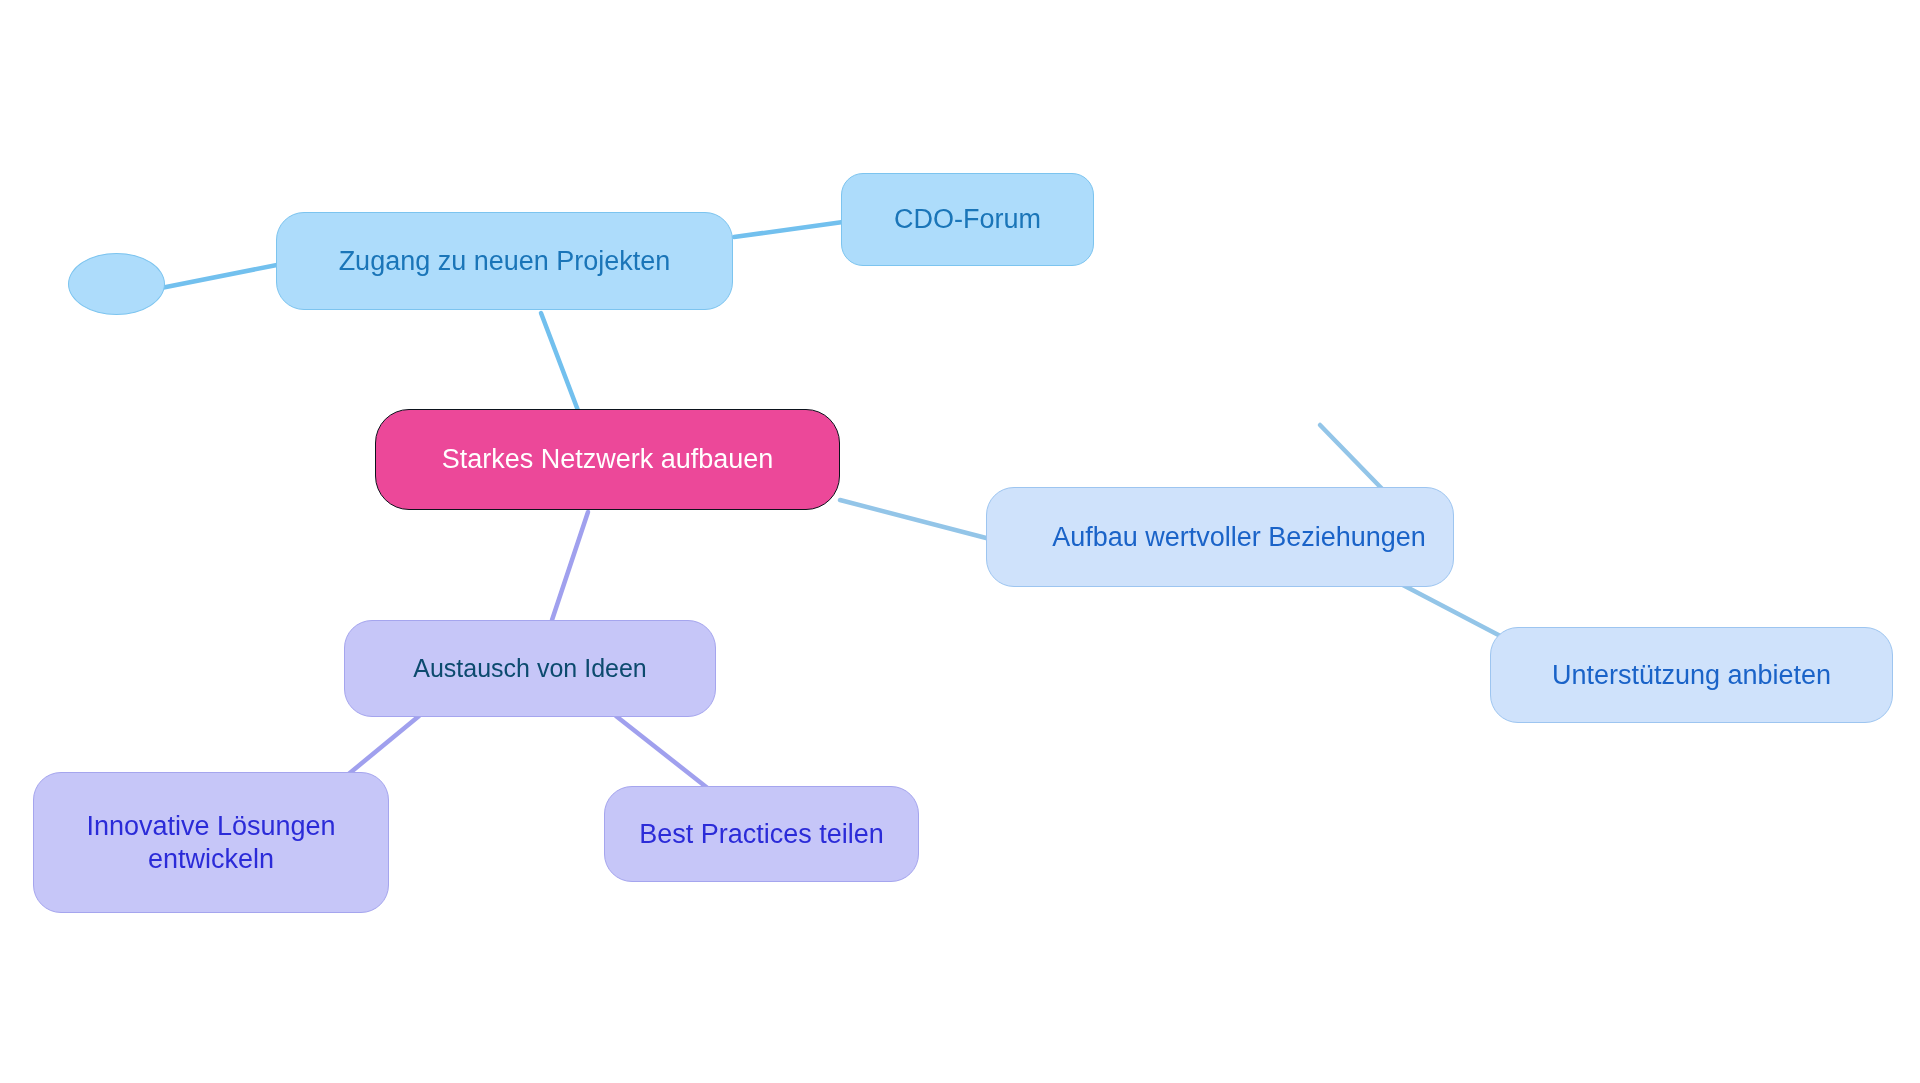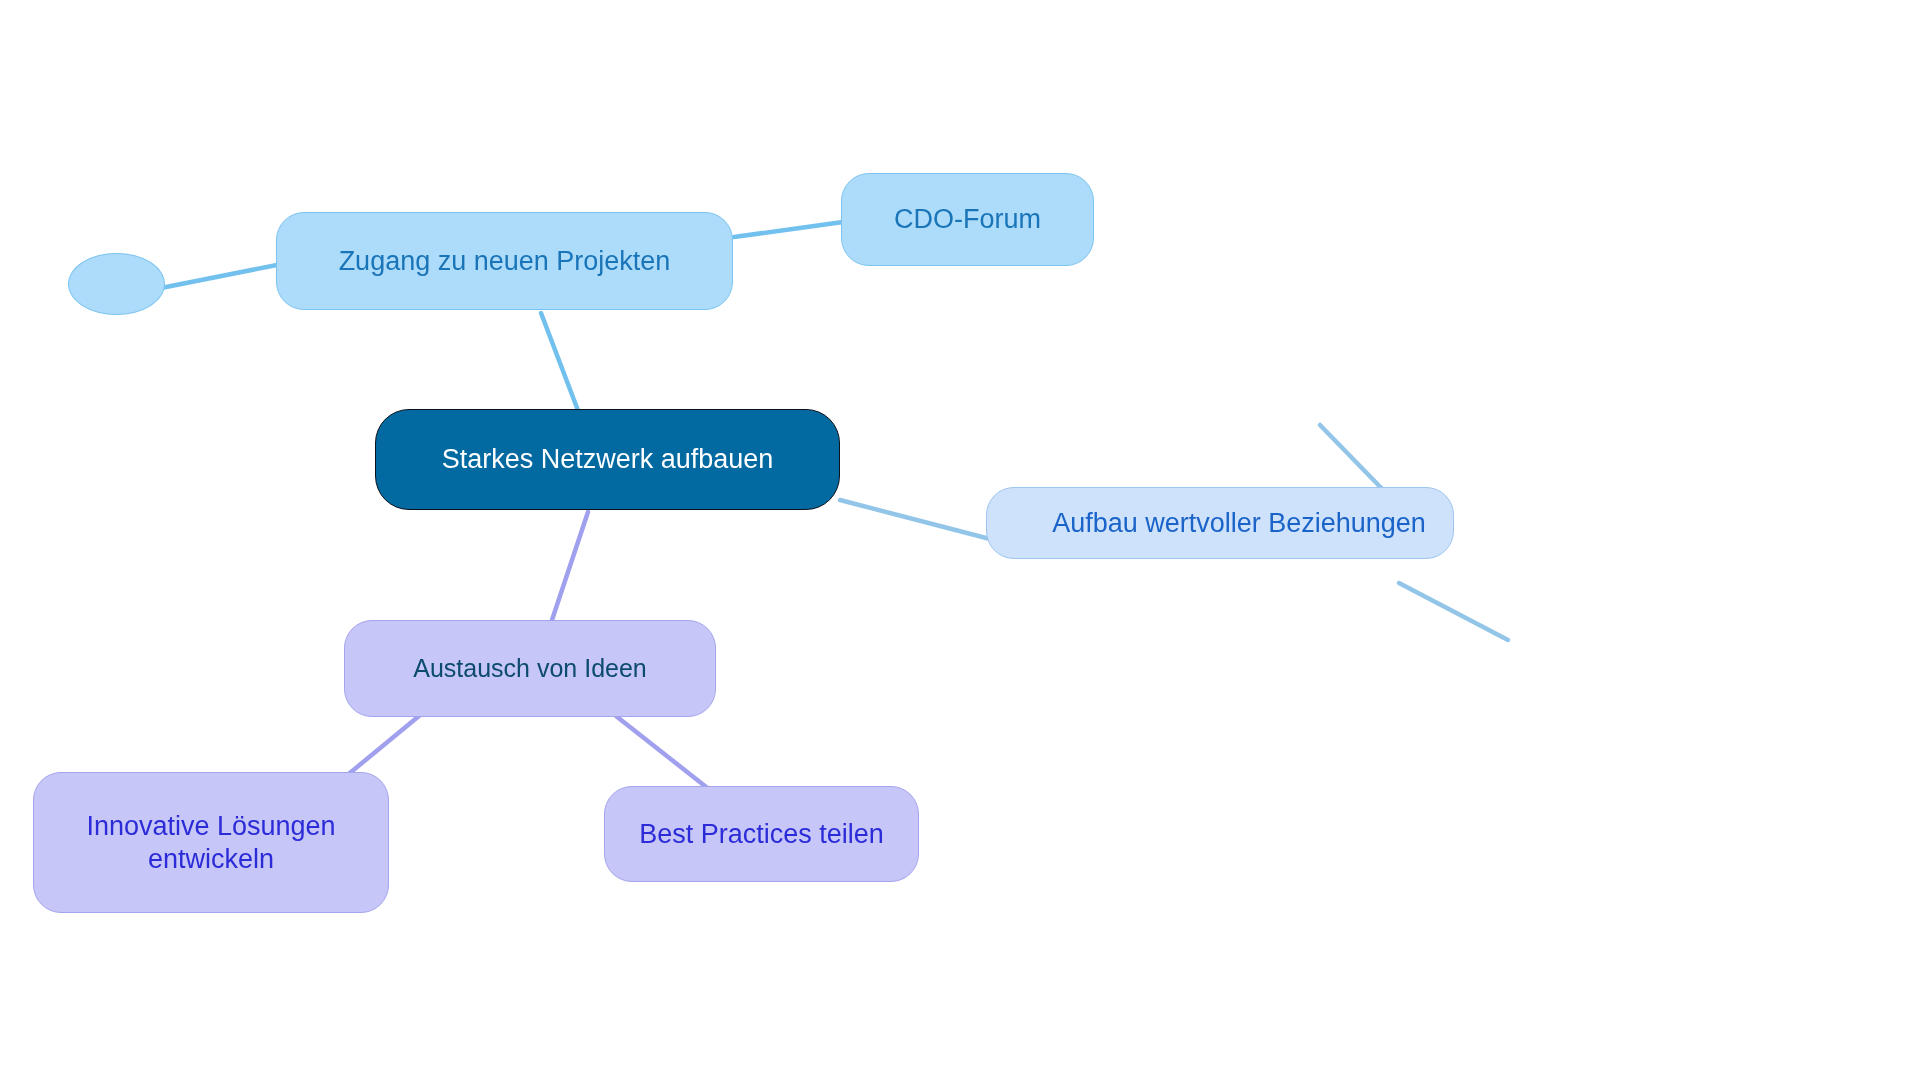--- a/index.html
+++ b/index.html
@@ -30,21 +30,21 @@
     display: flex;
     align-items: center;
     justify-content: center;
     text-align: center;
     border-radius: 28px;
     line-height: 1.22;
     white-space: pre-line;
     padding: 0 10px;
   }
   .node-root {
-    background: #0369a1;
+    background: #ec4899;
     color: #ffffff;
     border: 1px solid #0c131c;
     font-size: 27px;
     border-radius: 34px;
   }
   .node-branch-blue {
     background: #addcfb;
     border: 1.6px solid #7cc4ef;
     color: #1a75b8;
     font-size: 27px;
@@ -108,27 +108,28 @@
 
     <path d="M 419 716 L 345 777" fill="none" stroke="#a0a0ee" stroke-width="4.5" stroke-linecap="round"></path>
 
     <path d="M 616 716 L 710 790" fill="none" stroke="#a0a0ee" stroke-width="4.5" stroke-linecap="round"></path>
   </svg>
 
   <div class="node node-stub" style="left:68px; top:253px; width:97px; height:62px;"></div>
 
   <div class="node node-branch-blue" style="left:276px; top:212px; width:457px; height:98px;">Zugang zu neuen Projekten</div>
 
-  <div class="node node-leaf-blue" style="left:841px; top:173px; width:253px; height:93px;">CDO-Forum</div>
+  <div class="node node-leaf-blue" style="left:841px; top:173px; width:253px; height:93px;border-radius:22px;">CDO-Forum</div>
 
   <div class="node node-root" style="left:375px; top:409px; width:465px; height:101px;">Starkes Netzwerk aufbauen</div>
 
-  <div class="node node-branch-softblue" style="left:986px; top:487px; width:468px; height:72px;padding-left:48px;">Aufbau wertvoller Beziehungen</div>
+  <div class="node node-branch-softblue" style="left:986px; top:487px; width:468px; height:100px;padding-left:48px;">Aufbau wertvoller Beziehungen</div>
 
 
+  <div class="node node-leaf-softblue" style="left:1490px; top:627px; width:403px; height:96px;">Unterstützung anbieten</div>
 
   <div class="node node-branch-purple" style="left:344px; top:620px; width:372px; height:97px;">Austausch von Ideen</div>
 
   <div class="node node-leaf-purple" style="left:33px; top:772px; width:356px; height:141px;">Innovative Lösungen
 entwickeln</div>
 
   <div class="node node-leaf-purple" style="left:604px; top:786px; width:315px; height:96px;">Best Practices teilen</div>
 
 </div>
 

